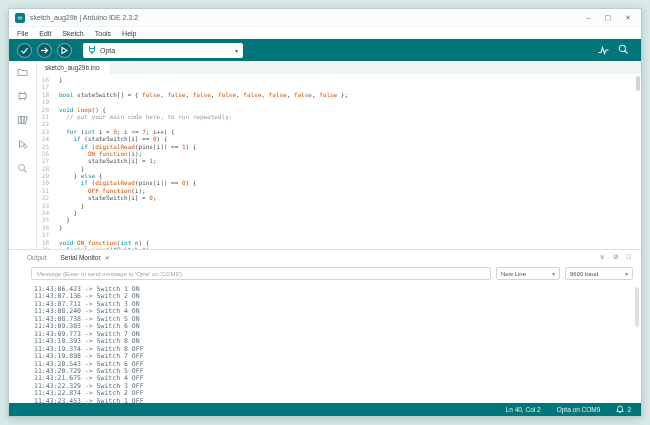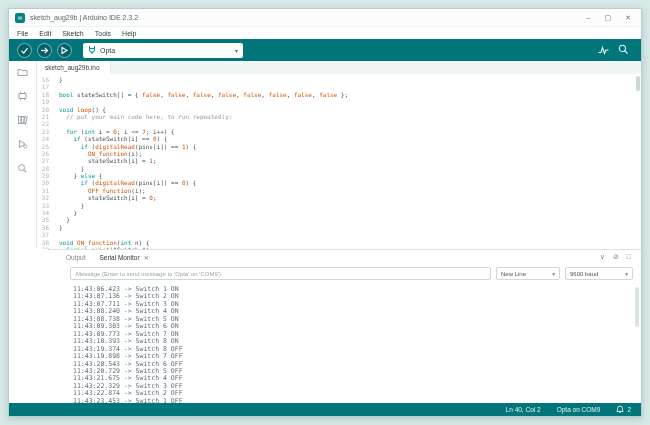--- a/index.html
+++ b/index.html
@@ -55,21 +55,21 @@
   .cln{margin-left:10px;color:#434f54;}
   .cln .kw{color:#00979c;}
   .cln .fn{color:#d35400;}
   .cln .lit{color:#d35400;}
   .cln .str{color:#005c5f;}
   .cln .com{color:#95a0a6;}
   .cln .cls{color:#00979c;}
   .edscroll{position:absolute;right:1px;top:2px;width:4px;height:15px;background:#ccd6d8;border-radius:2px;}
   
   .panel{flex:0 0 154px;height:154px;border-top:1px solid #d9e0e1;background:#ffffff;
-    display:flex;flex-direction:column;box-sizing:border-box;margin-left:39px;}
+    display:flex;flex-direction:column;box-sizing:border-box;}
   .paneltabs{height:14px;flex:0 0 14px;display:flex;align-items:center;padding:0 10px 0 18px;gap:14px;}
   .ptab{font-size:6.5px;color:#79868b;display:flex;align-items:center;gap:4px;}
   .ptab.active{color:#2d3538;}
   .ptab .closex{font-size:6px;color:#6e7b80;}
   .panelicons{margin-left:auto;display:flex;align-items:center;gap:8px;}
   .panelicons span{font-size:7px;color:#7d898d;line-height:10px;}
   .msgrow{height:19px;flex:0 0 19px;display:flex;align-items:center;padding:0 8px 0 22px;gap:5px;box-sizing:border-box;}
   .msginput{flex:1 1 auto;height:13px;border:1px solid #cfd8d9;border-radius:2px;background:#fff;
     font-size:6px;color:#444;padding:0 5px;font-family:"Liberation Sans",sans-serif;box-sizing:border-box;outline:none;}
   .msginput::placeholder{color:#9aa6aa;}

